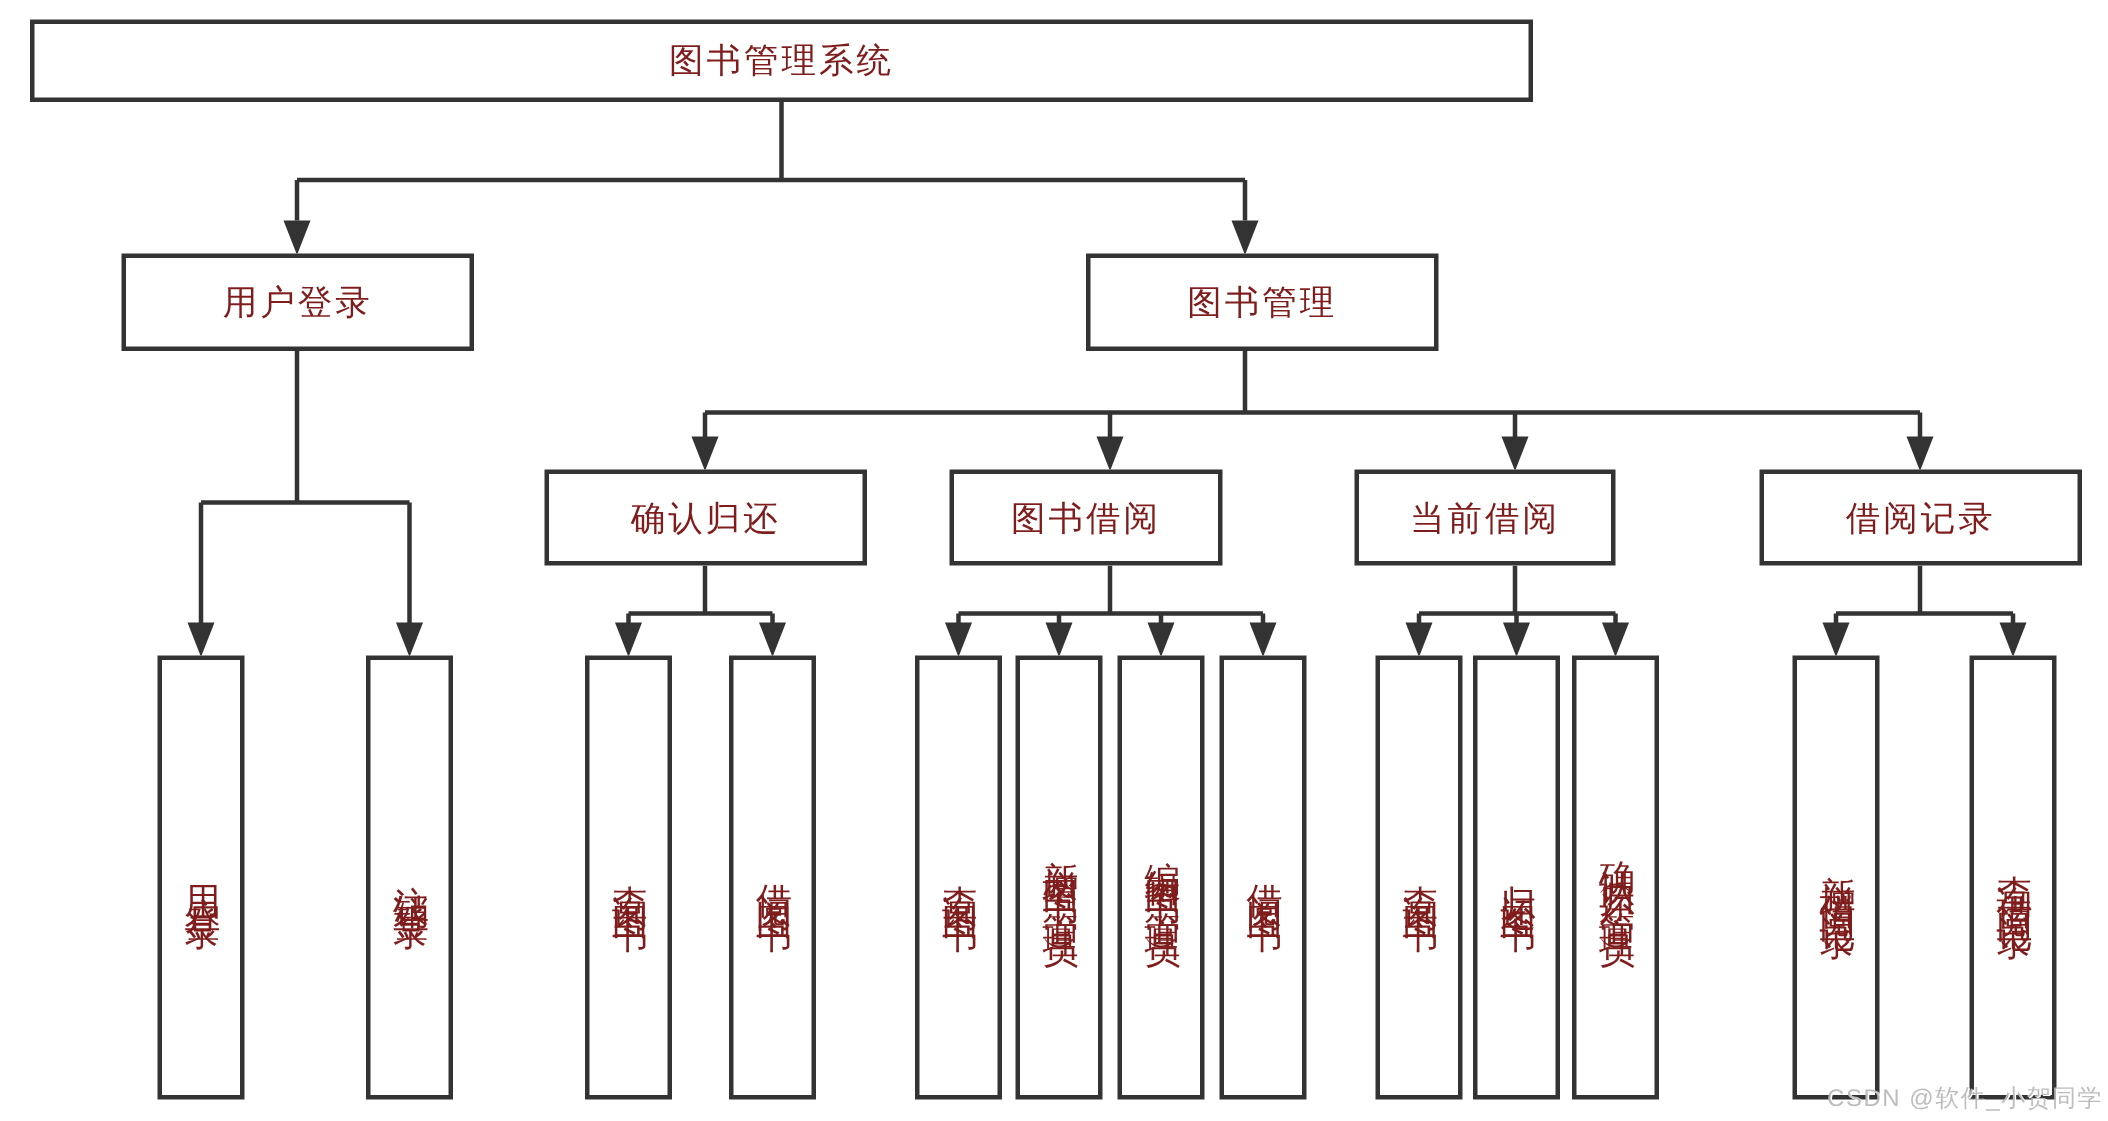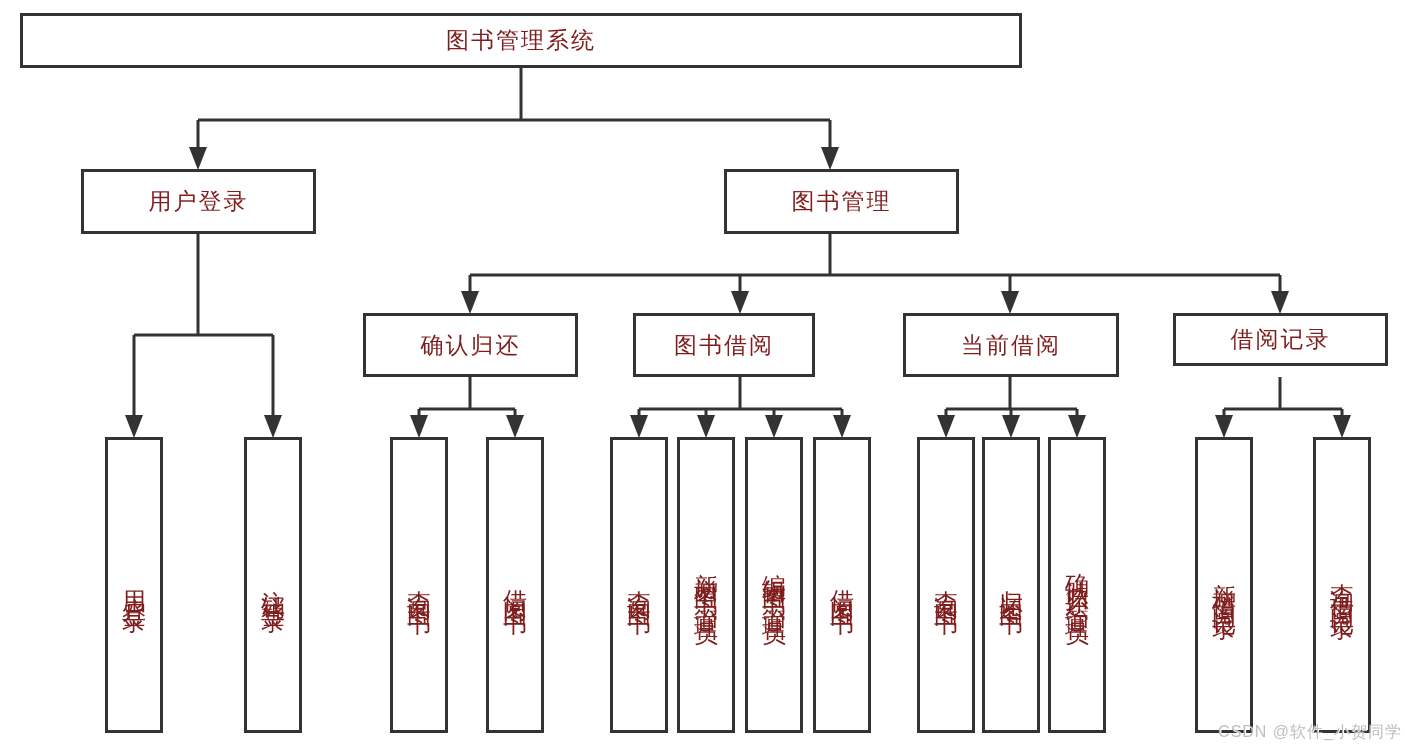--- a/index.html
+++ b/index.html
@@ -41,22 +41,22 @@
     font-size: 24px;
     letter-spacing: 7px;
     line-height: 1;
   }
   
   .n-root      { left: 20px;   top: 13px;  width: 1002px; height: 55px; }
   .n-userlogin { left: 81px;   top: 169px; width: 235px;  height: 65px; }
   .n-bookmgmt  { left: 712px;  top: 169px; width: 235px;  height: 65px; margin-left: 12px; }
   .n-nbr       { left: 363px;  top: 313px; width: 215px;  height: 64px; }
   .n-bb        { left: 633px;  top: 313px; width: 182px;  height: 64px; }
-  .n-cb        { left: 903px;  top: 313px; width: 216px;  height: 64px; }
-  .n-br        { left: 1173px; top: 313px; width: 215px;  height: 53px; }
+  .n-cb        { left: 903px;  top: 313px; width: 174px;  height: 64px; }
+  .n-br        { left: 1173px; top: 313px; width: 215px;  height: 64px; }
   
   .v    { top: 437px; width: 58px; height: 296px; }
   .v-1  { left: 105px; }
   .v-2  { left: 244px; }
   .v-3  { left: 390px; }
   .v-4  { left: 486px; }
   .v-5  { left: 610px; }
   .v-6  { left: 677px; }
   .v-7  { left: 745px; }
   .v-8  { left: 813px; }

